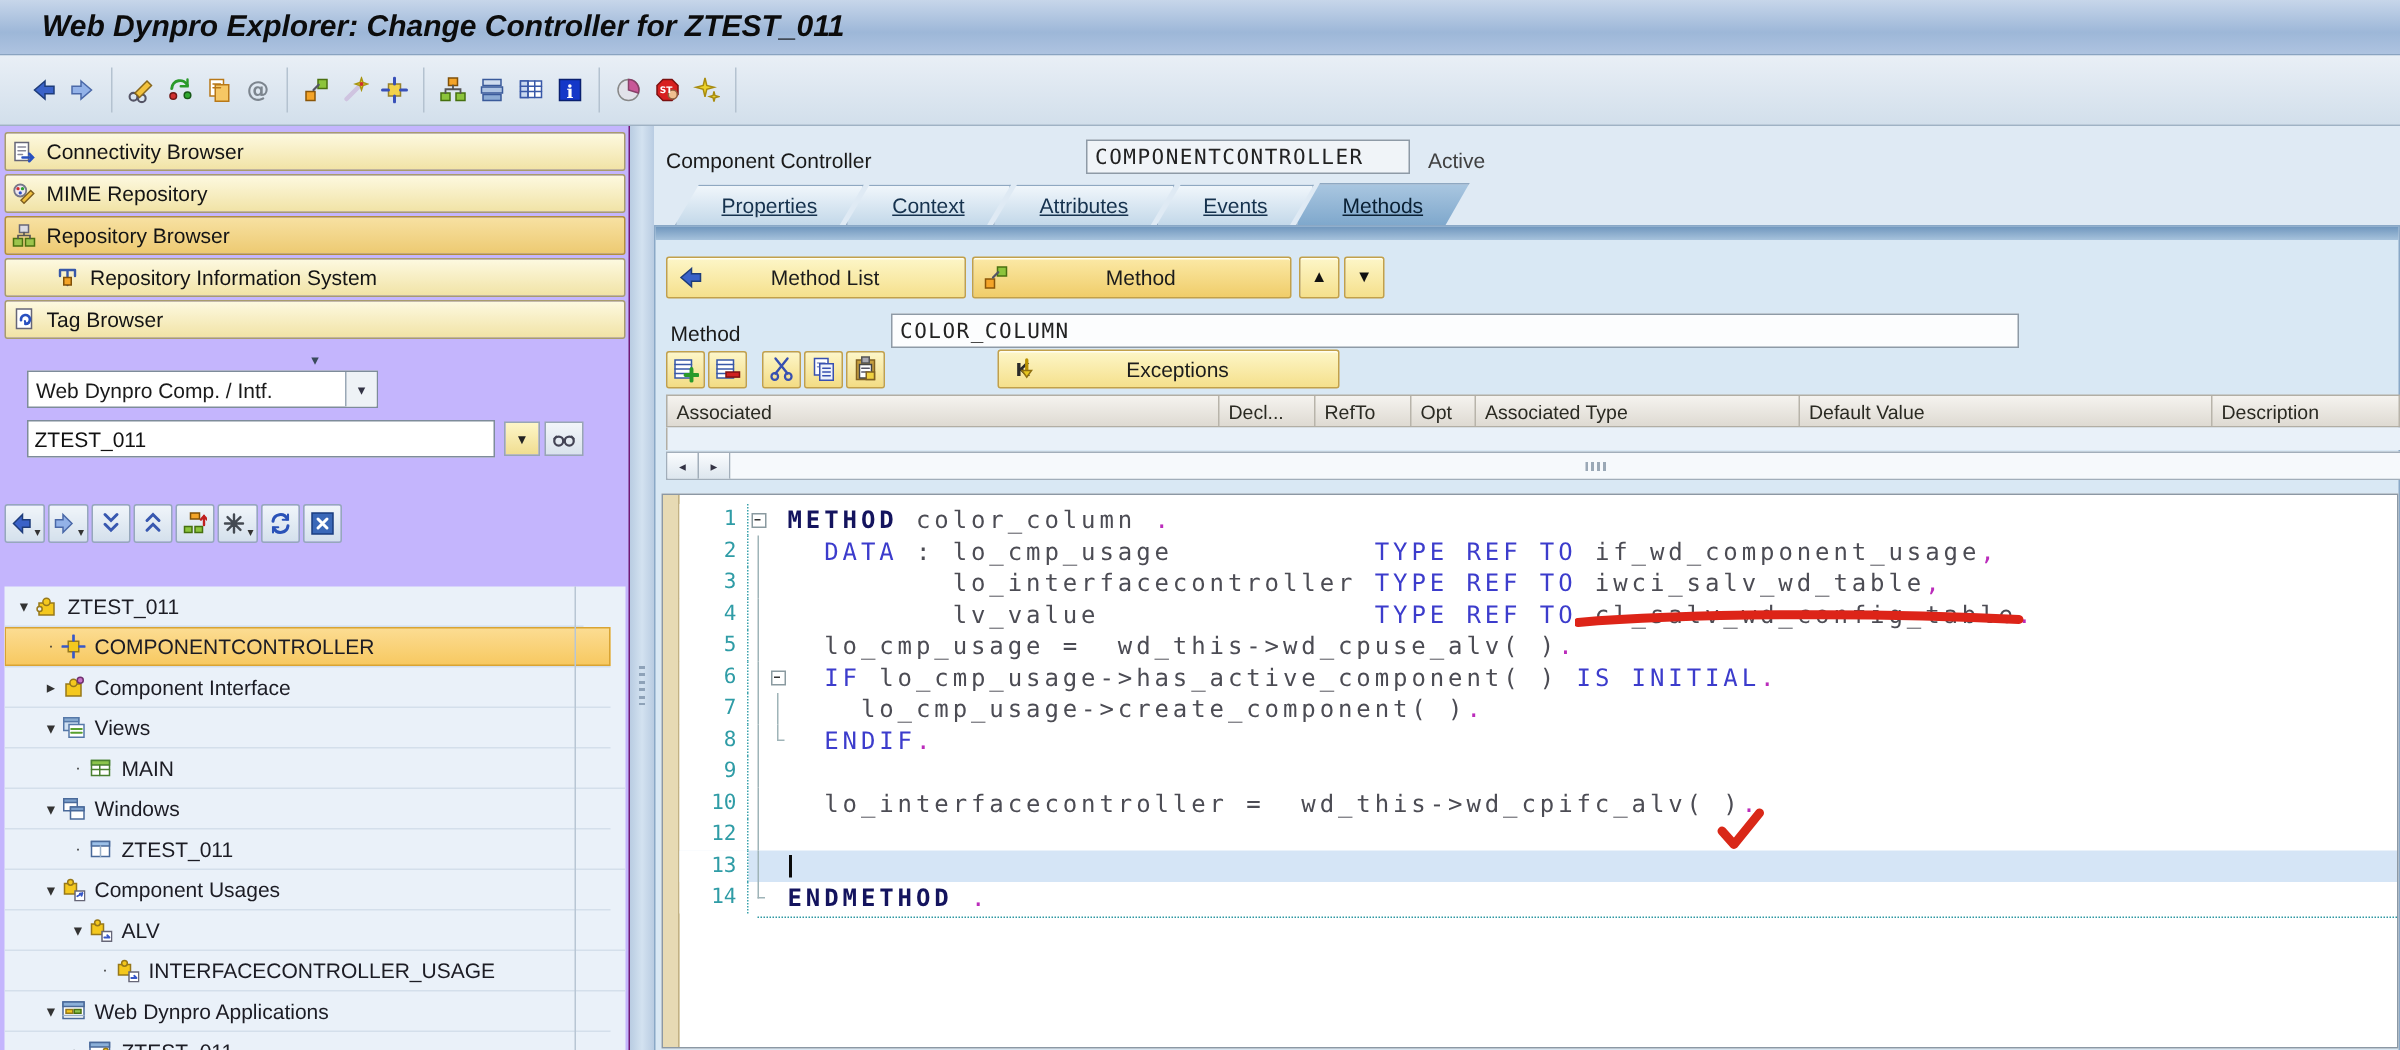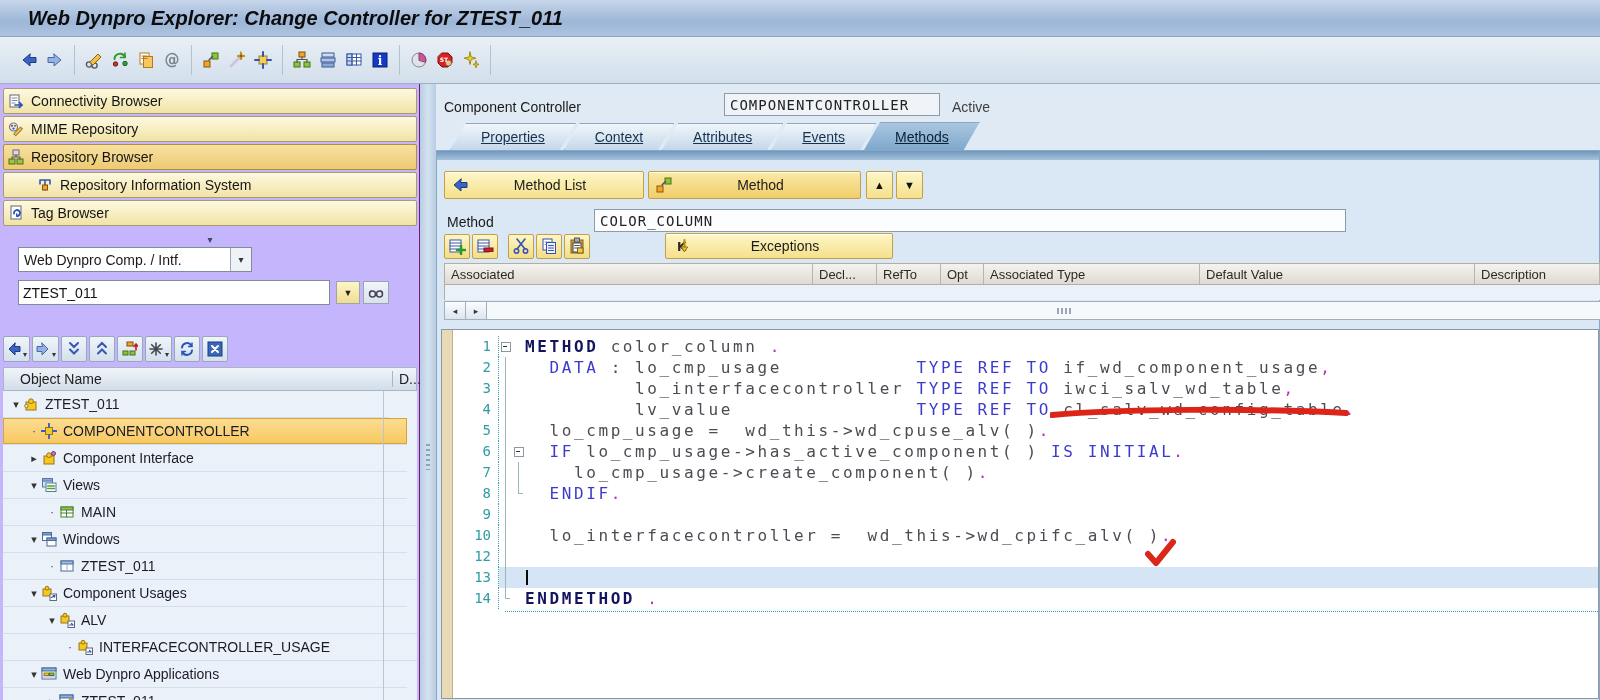--- a/index.html
+++ b/index.html
@@ -394,24 +394,20 @@
         </div>
         <div class="tt-btn">
           <span>
             <svg width="16" height="16" viewBox="0 0 16 16">
               <rect x="1" y="1" width="14" height="14" fill="#3a68b8" stroke="#1a3c80"></rect>
               <path d="M5 5 L11 11 M11 5 L5 11" fill="none" stroke="#fff" stroke-width="2" stroke-linecap="round"></path>
             </svg>
           </span>
         </div>
       </div>
-    <div class="tree-header">
-      <span class="c1">Object Name</span>
-      <span class="c2">D...</span>
-    </div>
     <div class="tree" id="tree">
         <div class="trow" style="padding-left: 6px;">
           <span class="exp">▾</span>
           <span class="ticon">
             <svg width="16" height="16" viewBox="0 0 16 16">
               <rect x="3" y="6" width="10" height="8" fill="#f4c81e" stroke="#97781a"></rect>
               <circle cx="8" cy="5.2" r="2.4" fill="#f4c81e" stroke="#97781a" stroke-width="1"></circle>
               <circle cx="3.4" cy="10" r="1.7" fill="#eaf1f9" stroke="#97781a" stroke-width="1"></circle>
             </svg>
           </span>

